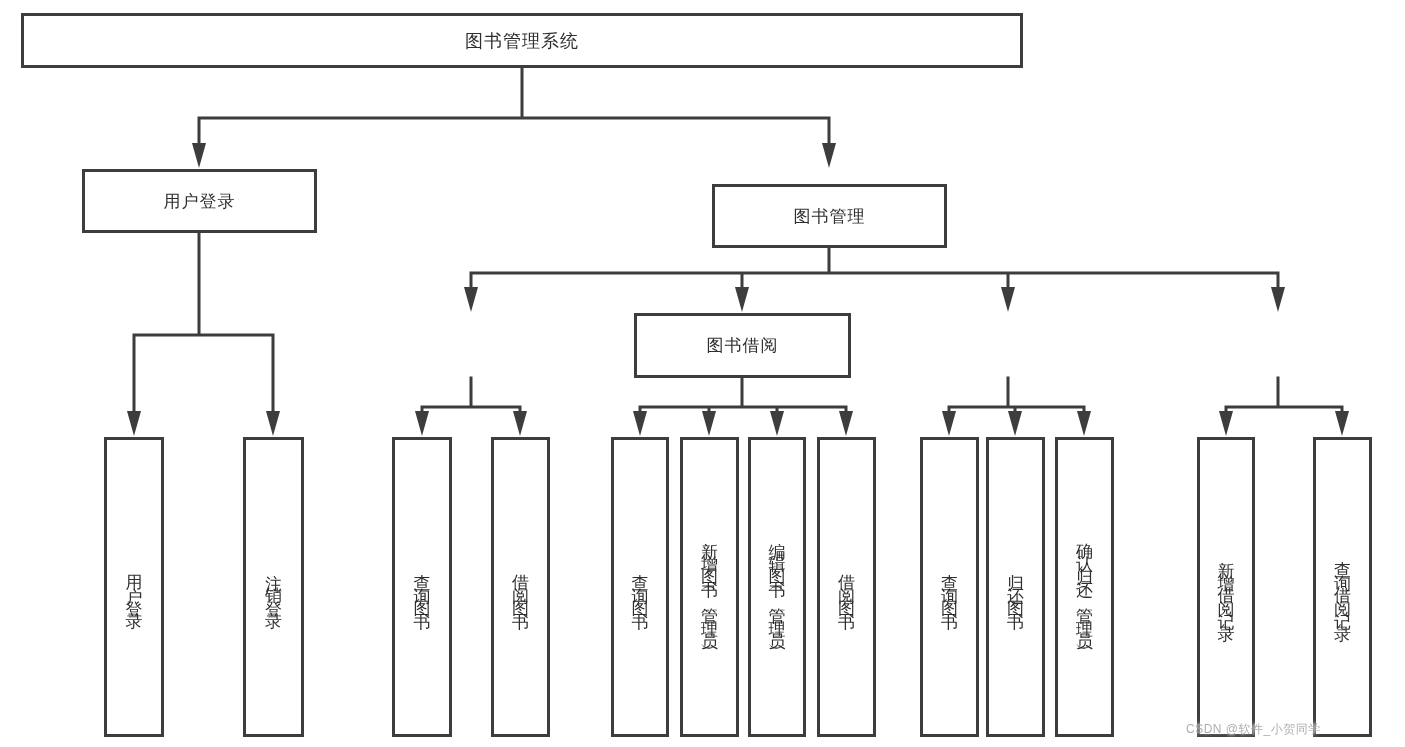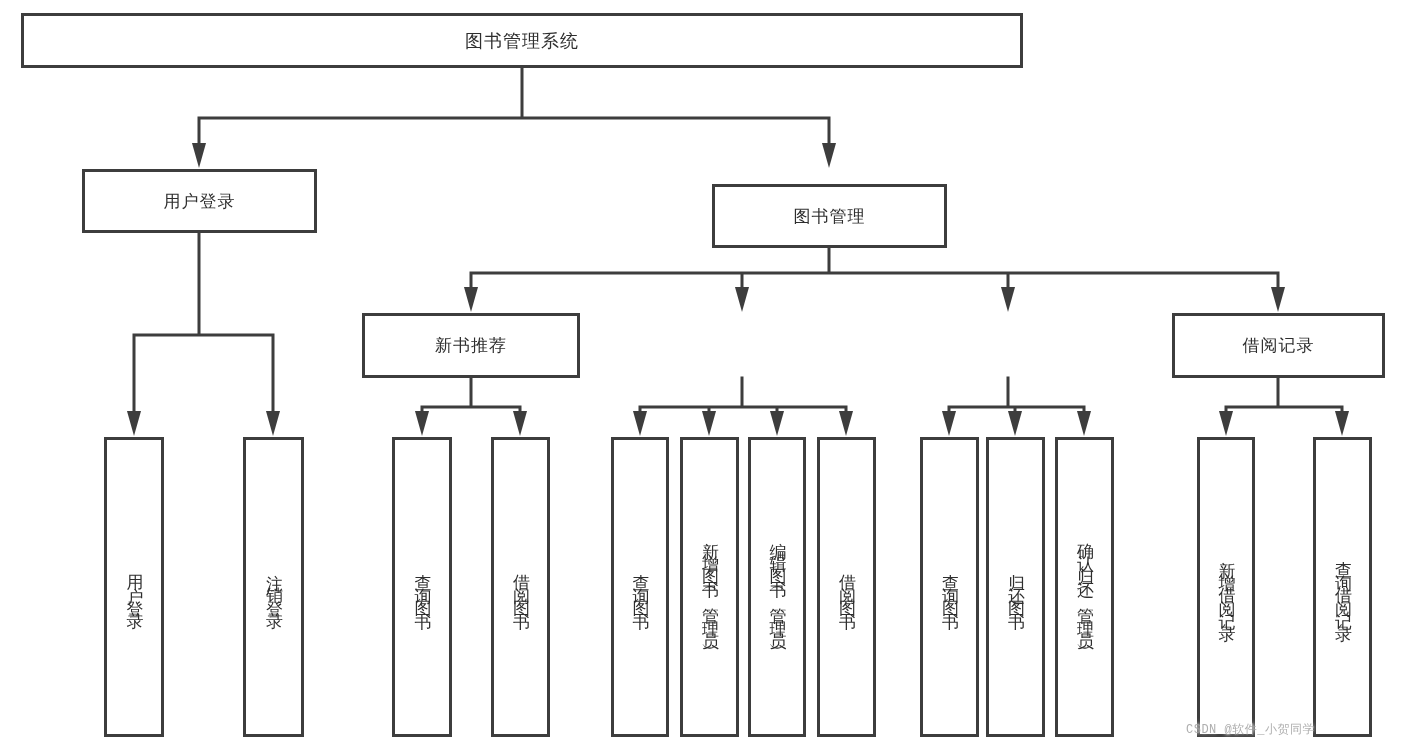--- a/index.html
+++ b/index.html
@@ -6,21 +6,21 @@
     --line:#3d3d3d;
     --text:#2e2e2e;
     --bg:#ffffff;
     --watermark:#a6a6a6;
   }
   html,body{margin:0;padding:0;background:var(--bg);}
   #canvas{
     position:relative;
     width:1405px;height:738px;
     background:var(--bg);
-    font-family:Liberation Mono, monospace;
+    font-family:Liberation Sans, sans-serif;
     overflow:hidden;
   }
   #connectors{position:absolute;left:0;top:0;z-index:0;}
   #connectors path{stroke:var(--line);stroke-width:3;fill:none;stroke-linecap:square;}
   #connectors polygon{fill:var(--line);stroke:none;}
   .node{
     position:absolute;
     box-sizing:border-box;
     background:var(--bg);
     border:3px solid var(--line);
@@ -98,22 +98,21 @@
       <polygon points="1226,436 1219,411 1233,411"></polygon>
       <polygon points="1342,436 1335,411 1349,411"></polygon>
     </g>
   </svg>
 
   <div class="node root" style="left:21px;top:13px;width:1002px;height:55px">图书管理系统</div>
 
   <div class="node" style="left:82px;top:169px;width:235px;height:64px">用户登录</div>
   <div class="node" style="left:712px;top:184px;width:235px;height:64px">图书管理</div>
 
-  <div class="node" style="left:362px;top:313px;width:218px;height:65px">新书推荐</div>
-  <div class="node" style="left:1172px;top:313px;width:213px;height:65px">借阅记录</div>
+  <div class="node" style="left:634px;top:313px;width:217px;height:65px">图书借阅</div>
 
   <div class="node leaf" style="left:104px;top:437px;width:60px;height:300px">用户登录</div>
   <div class="node leaf" style="left:243px;top:437px;width:61px;height:300px">注销登录</div>
 
   <div class="node leaf" style="left:392px;top:437px;width:60px;height:300px">查询图书</div>
   <div class="node leaf" style="left:491px;top:437px;width:59px;height:300px">借阅图书</div>
 
   <div class="node leaf" style="left:611px;top:437px;width:58px;height:300px">查询图书</div>
   <div class="node leaf" style="left:680px;top:437px;width:59px;height:300px">新增图书（管理员）</div>
   <div class="node leaf" style="left:748px;top:437px;width:58px;height:300px">编辑图书（管理员）</div>

